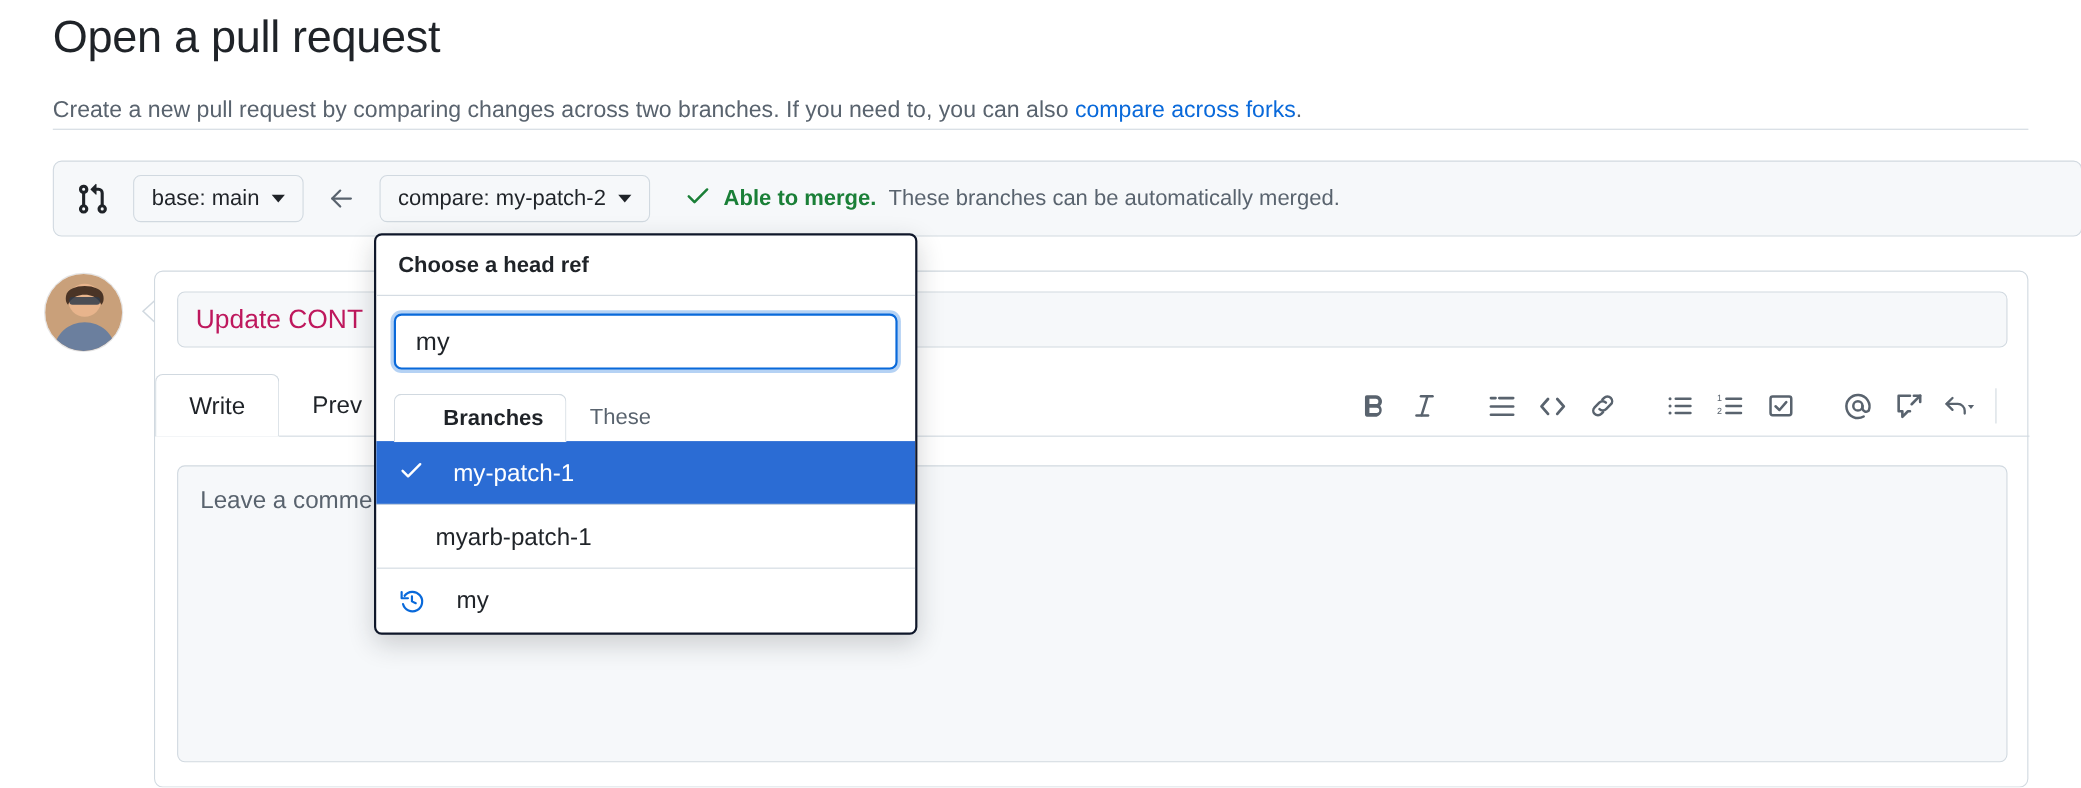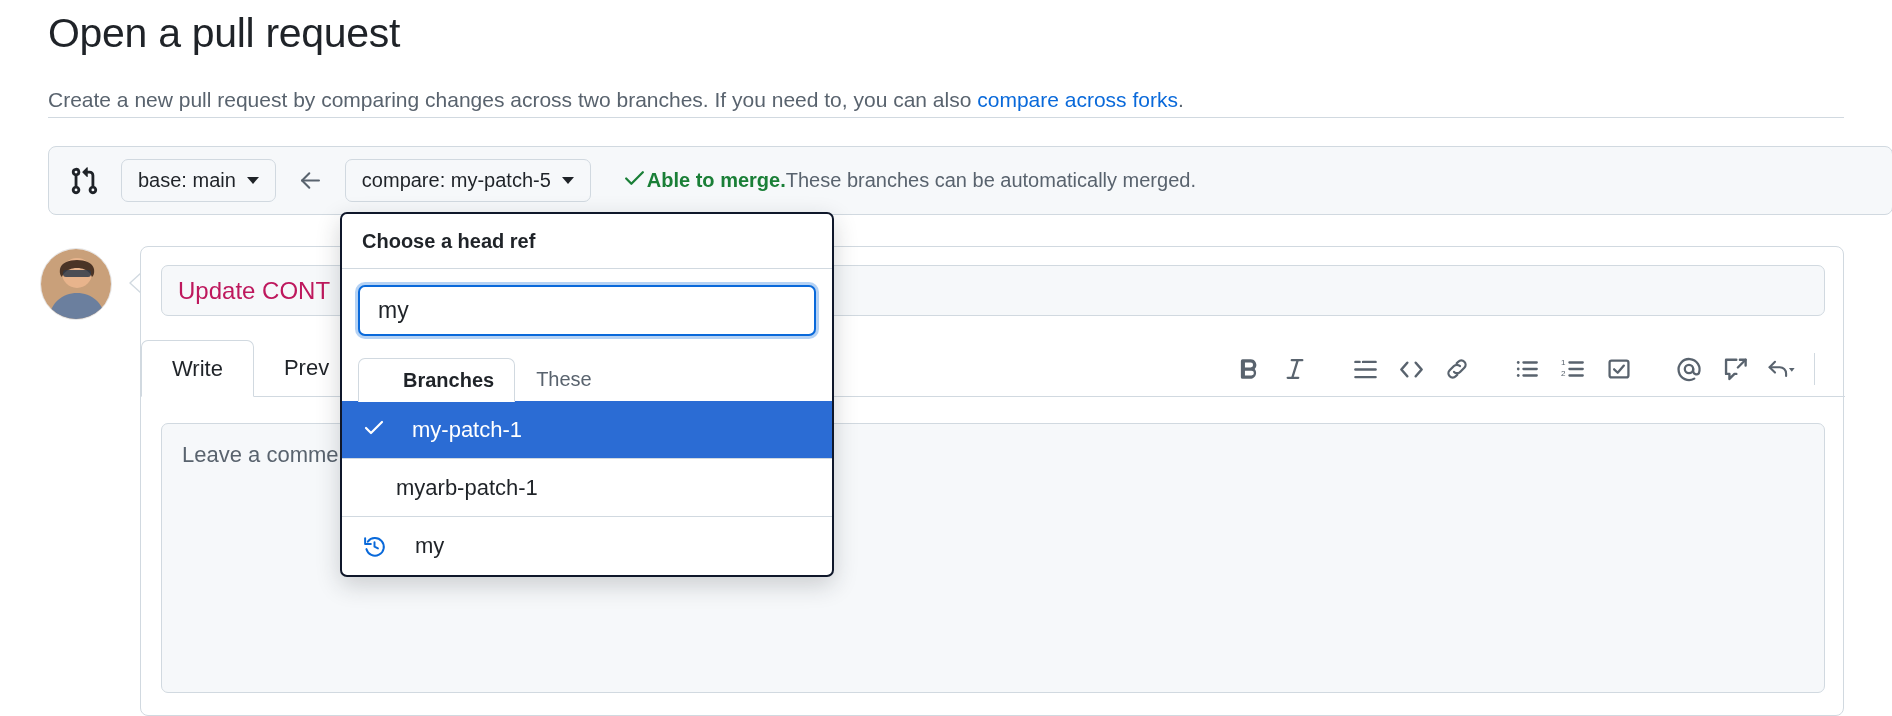--- a/index.html
+++ b/index.html
@@ -54,21 +54,21 @@
     width: 0; height: 0; margin-left: 2px;
     border-left: 6px solid transparent;
     border-right: 6px solid transparent;
     border-top: 7px solid #1f2328;
   }
   .arrow-left {
     margin: 0 20px; font-size: 27px; color: #59636e;
     display: flex; align-items: center; line-height: 1;
   }
   .merge-status {
-    display: flex; align-items: center; 
+    display: flex; align-items: center; gap: 11px;
     margin-left: 31px; font-size: 20px; white-space: nowrap;
   }
   .merge-check { color: #1a7f37; font-size: 23px; line-height: 1; }
   .merge-strong { color: #1a7f37; font-weight: 700; }
   .merge-rest { color: #59636e; }
 
   
   .avatar {
     position: absolute; left: 40px; top: 248px;
     width: 72px; height: 72px; border-radius: 50%;
@@ -225,21 +225,21 @@
       <span>base: main</span>
       <span class="caret"></span>
     </button>
     <span class="arrow-left">
       <svg width="29" height="29" viewBox="0 0 24 24" fill="none" stroke="#59636e" stroke-width="1.7" stroke-linecap="round" stroke-linejoin="round">
         <line x1="19" y1="12" x2="5" y2="12"></line>
           <polyline points="11 18 5 12 11 6"></polyline>
       </svg>
     </span>
     <button class="branch-btn">
-      <span>compare: my-patch-5</span>
+      <span>compare: my-patch-2</span>
       <span class="caret"></span>
     </button>
     <div class="merge-status">
       <span class="merge-check">
         <svg width="25" height="25" viewBox="0 0 24 24" fill="none" stroke="#1a7f37" stroke-width="2.2" stroke-linecap="round" stroke-linejoin="round">
           <polyline points="20 6 9 17 4 12"></polyline>
         </svg>
       </span>
       <span class="merge-strong">Able to merge.</span>
       <span class="merge-rest">These branches can be automatically merged.</span>

